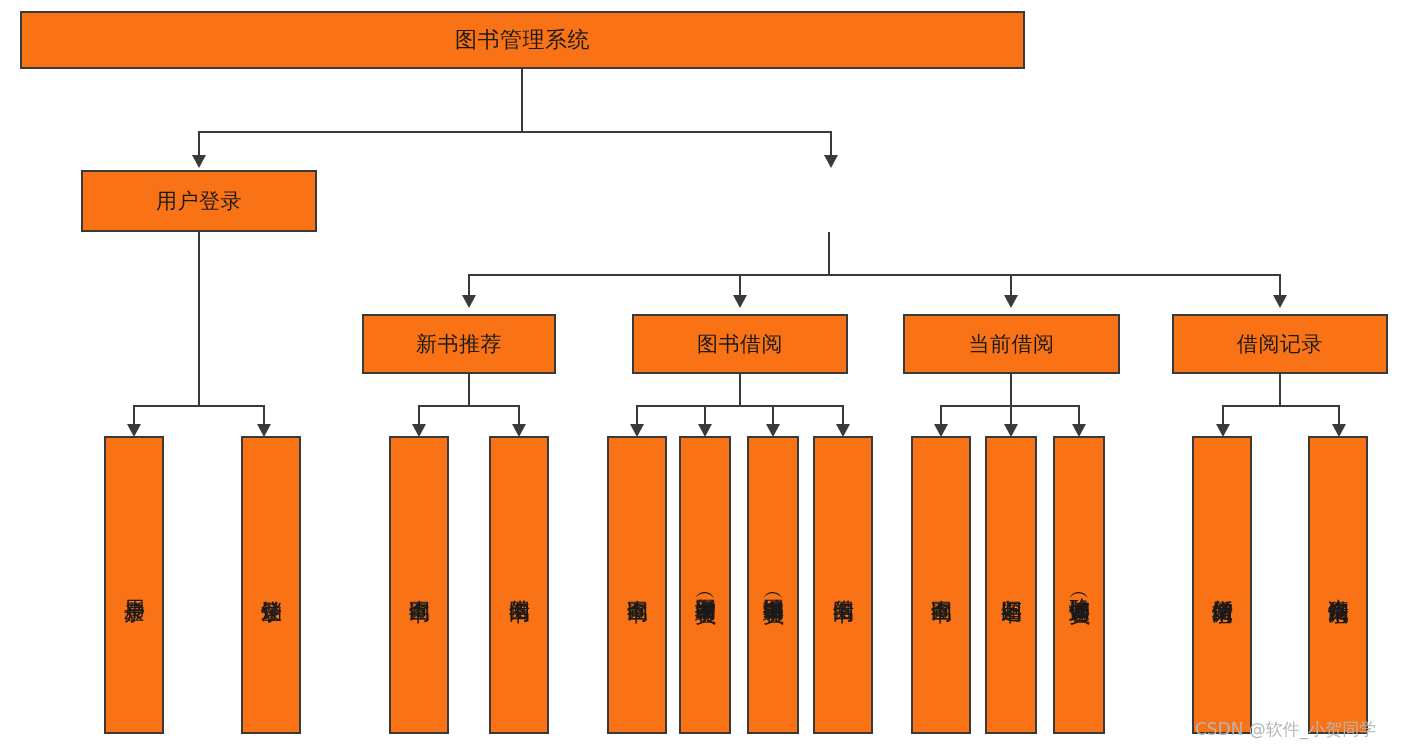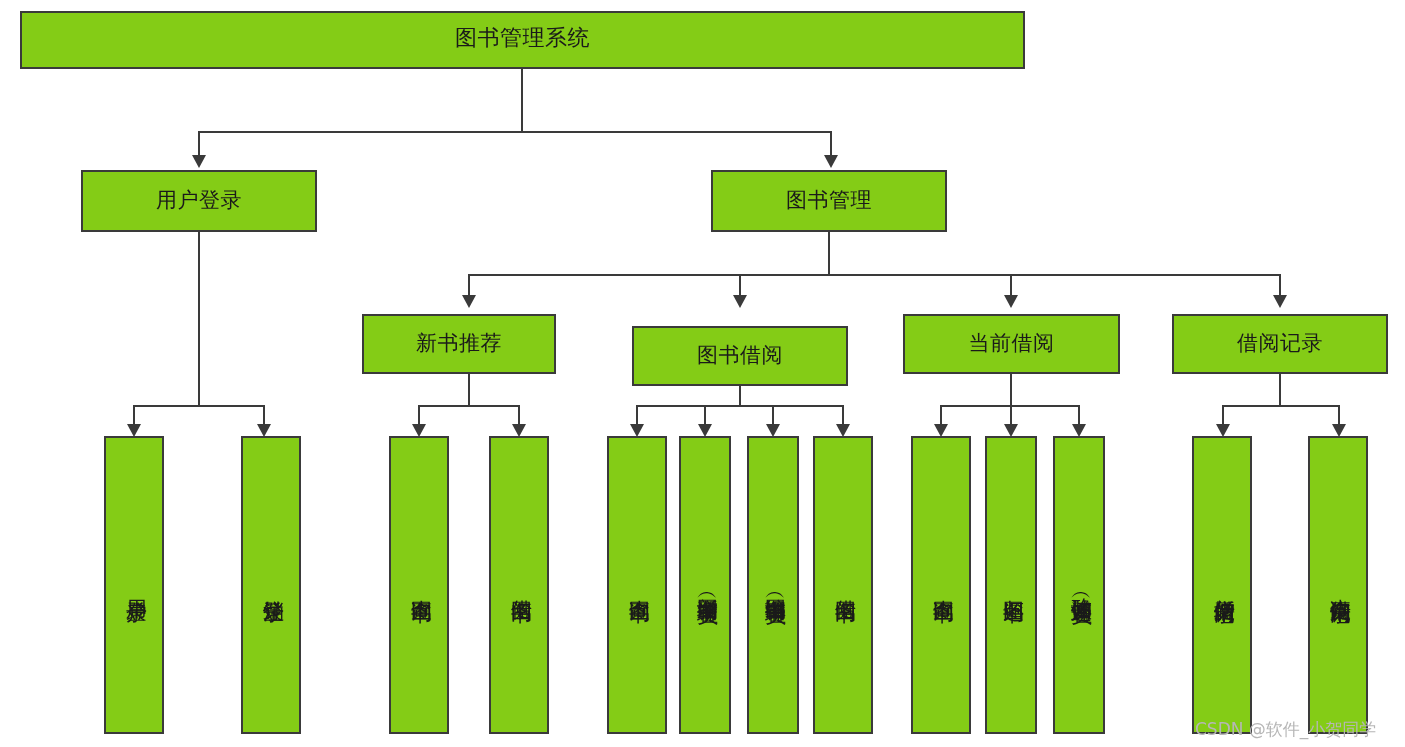--- a/index.html
+++ b/index.html
@@ -9,28 +9,27 @@
     background:#ffffff;
     font-family:"DejaVu Sans","Liberation Sans",sans-serif;
     overflow:hidden;
   }
   #canvas{position:relative;width:1405px;height:747px;}
 
   
   .node{
     position:absolute;
     box-sizing:border-box;
-    background:#84cc16;
+    background:#f97316;
     border:2.2px solid #3a3a3a;
     display:flex;
     align-items:center;
     justify-content:center;
     color:#1a1a1a;
     z-index:3;
-    font-family:Liberation Mono, monospace;
   }
   .node-h{            
     font-size:21px;
     letter-spacing:.5px;
     line-height:1;
   }
   .node-root{font-size:22px;}
   .node-v{            
     align-items:center;
     justify-content:center;
@@ -84,23 +83,20 @@
   <div class="ln lnh" style="left:198px;top:131px;width:634px;"></div>
   <div class="ln lnv" style="left:198px;top:131px;height:26px;"></div>
   <div class="ln lnv" style="left:830px;top:131px;height:26px;"></div>
   <div class="arrow" style="left:192px;top:155px;"></div>
   <div class="arrow" style="left:824px;top:155px;"></div>
 
   <div class="node node-h" style="left:81px;top:170px;width:236px;height:62px;">
     <span>用户登录</span>
   </div>
 
-  <div class="node node-h" style="left:711px;top:170px;width:236px;height:62px;">
-    <span>图书管理</span>
-  </div>
 
   <div class="ln lnv" style="left:198px;top:232px;height:173px;"></div>
   <div class="ln lnh" style="left:133px;top:405px;width:132px;"></div>
   <div class="ln lnv" style="left:133px;top:405px;height:23px;"></div>
   <div class="ln lnv" style="left:263px;top:405px;height:23px;"></div>
   <div class="arrow" style="left:127px;top:424px;"></div>
   <div class="arrow" style="left:257px;top:424px;"></div>
 
   <div class="ln lnv" style="left:828px;top:232px;height:42px;"></div>
   <div class="ln lnh" style="left:468px;top:274px;width:812px;"></div>
@@ -109,21 +105,21 @@
   <div class="ln lnv" style="left:1010px;top:274px;height:24px;"></div>
   <div class="ln lnv" style="left:1279px;top:274px;height:24px;"></div>
   <div class="arrow" style="left:462px;top:295px;"></div>
   <div class="arrow" style="left:733px;top:295px;"></div>
   <div class="arrow" style="left:1004px;top:295px;"></div>
   <div class="arrow" style="left:1273px;top:295px;"></div>
 
   <div class="node node-h" style="left:362px;top:314px;width:194px;height:60px;">
     <span>新书推荐</span>
   </div>
-  <div class="node node-h" style="left:632px;top:314px;width:216px;height:60px;margin-top:12px;">
+  <div class="node node-h" style="left:632px;top:314px;width:216px;height:60px;">
     <span>图书借阅</span>
   </div>
   <div class="node node-h" style="left:1172px;top:314px;width:216px;height:60px;">
     <span>借阅记录</span>
   </div>
   <div class="node node-h" style="left:903px;top:314px;width:217px;height:60px;">
     <span>当前借阅</span>
   </div>
 
   <div class="ln lnv" style="left:468px;top:374px;height:31px;"></div>

